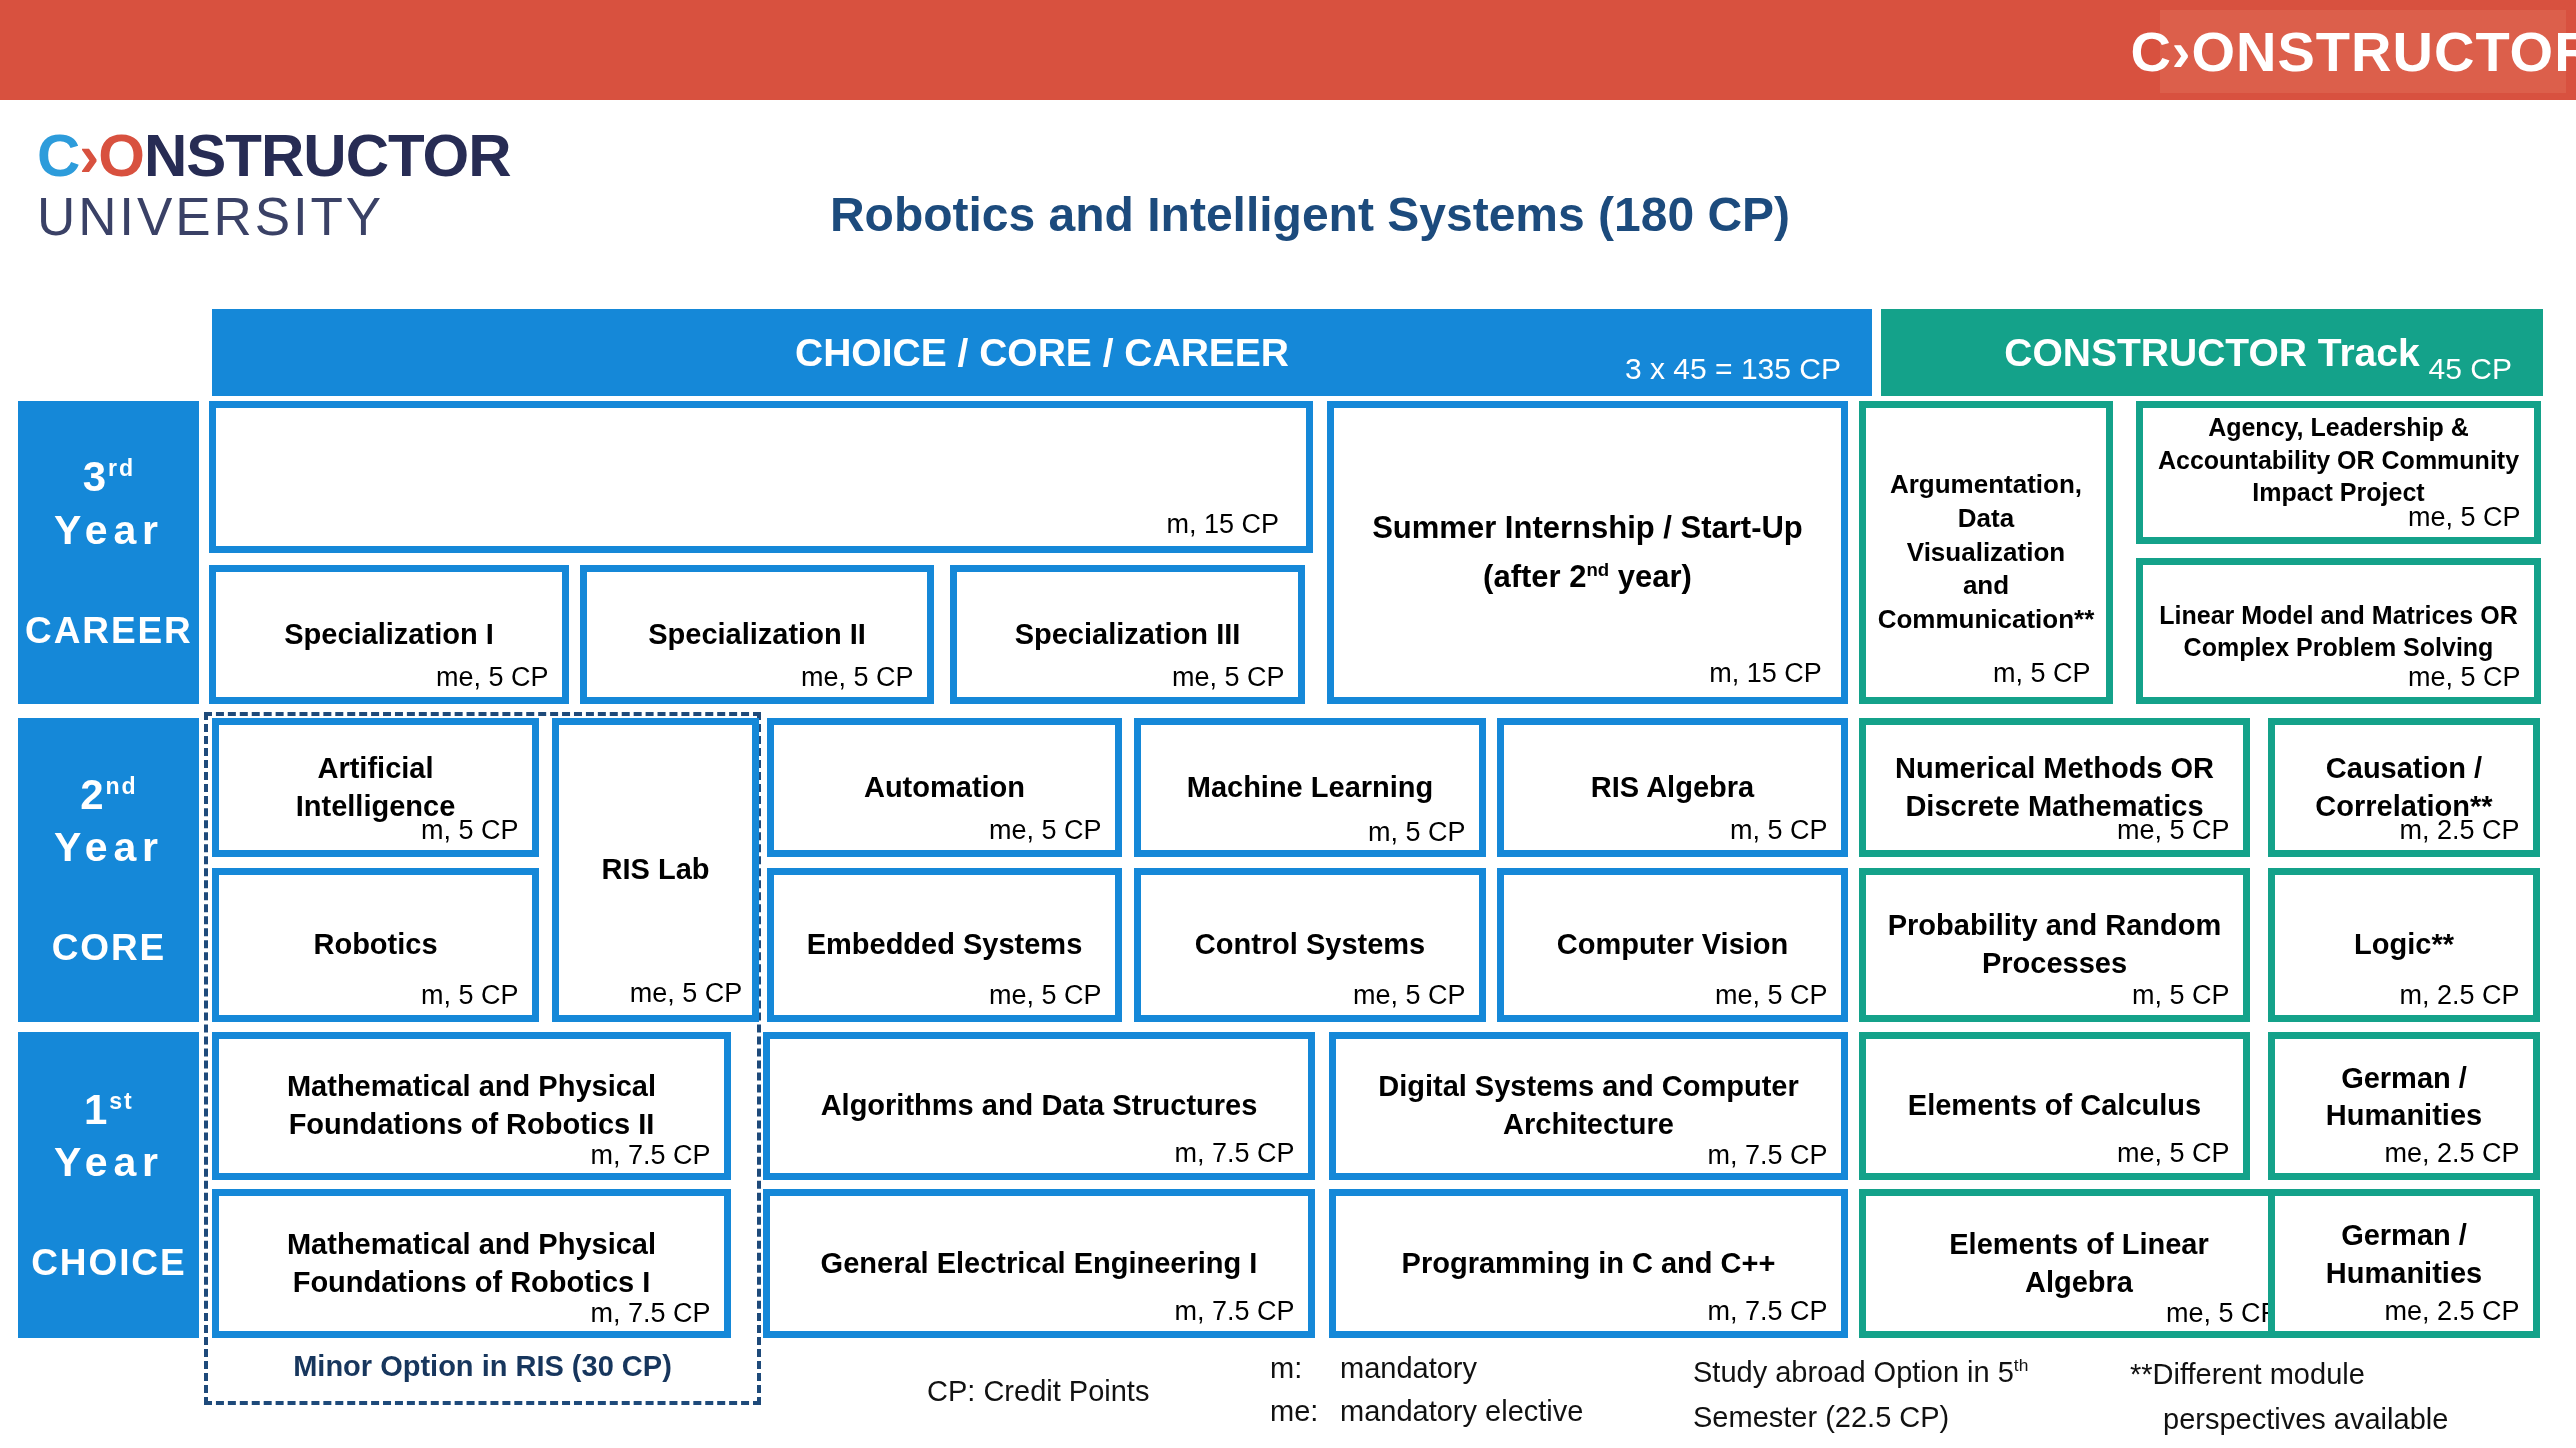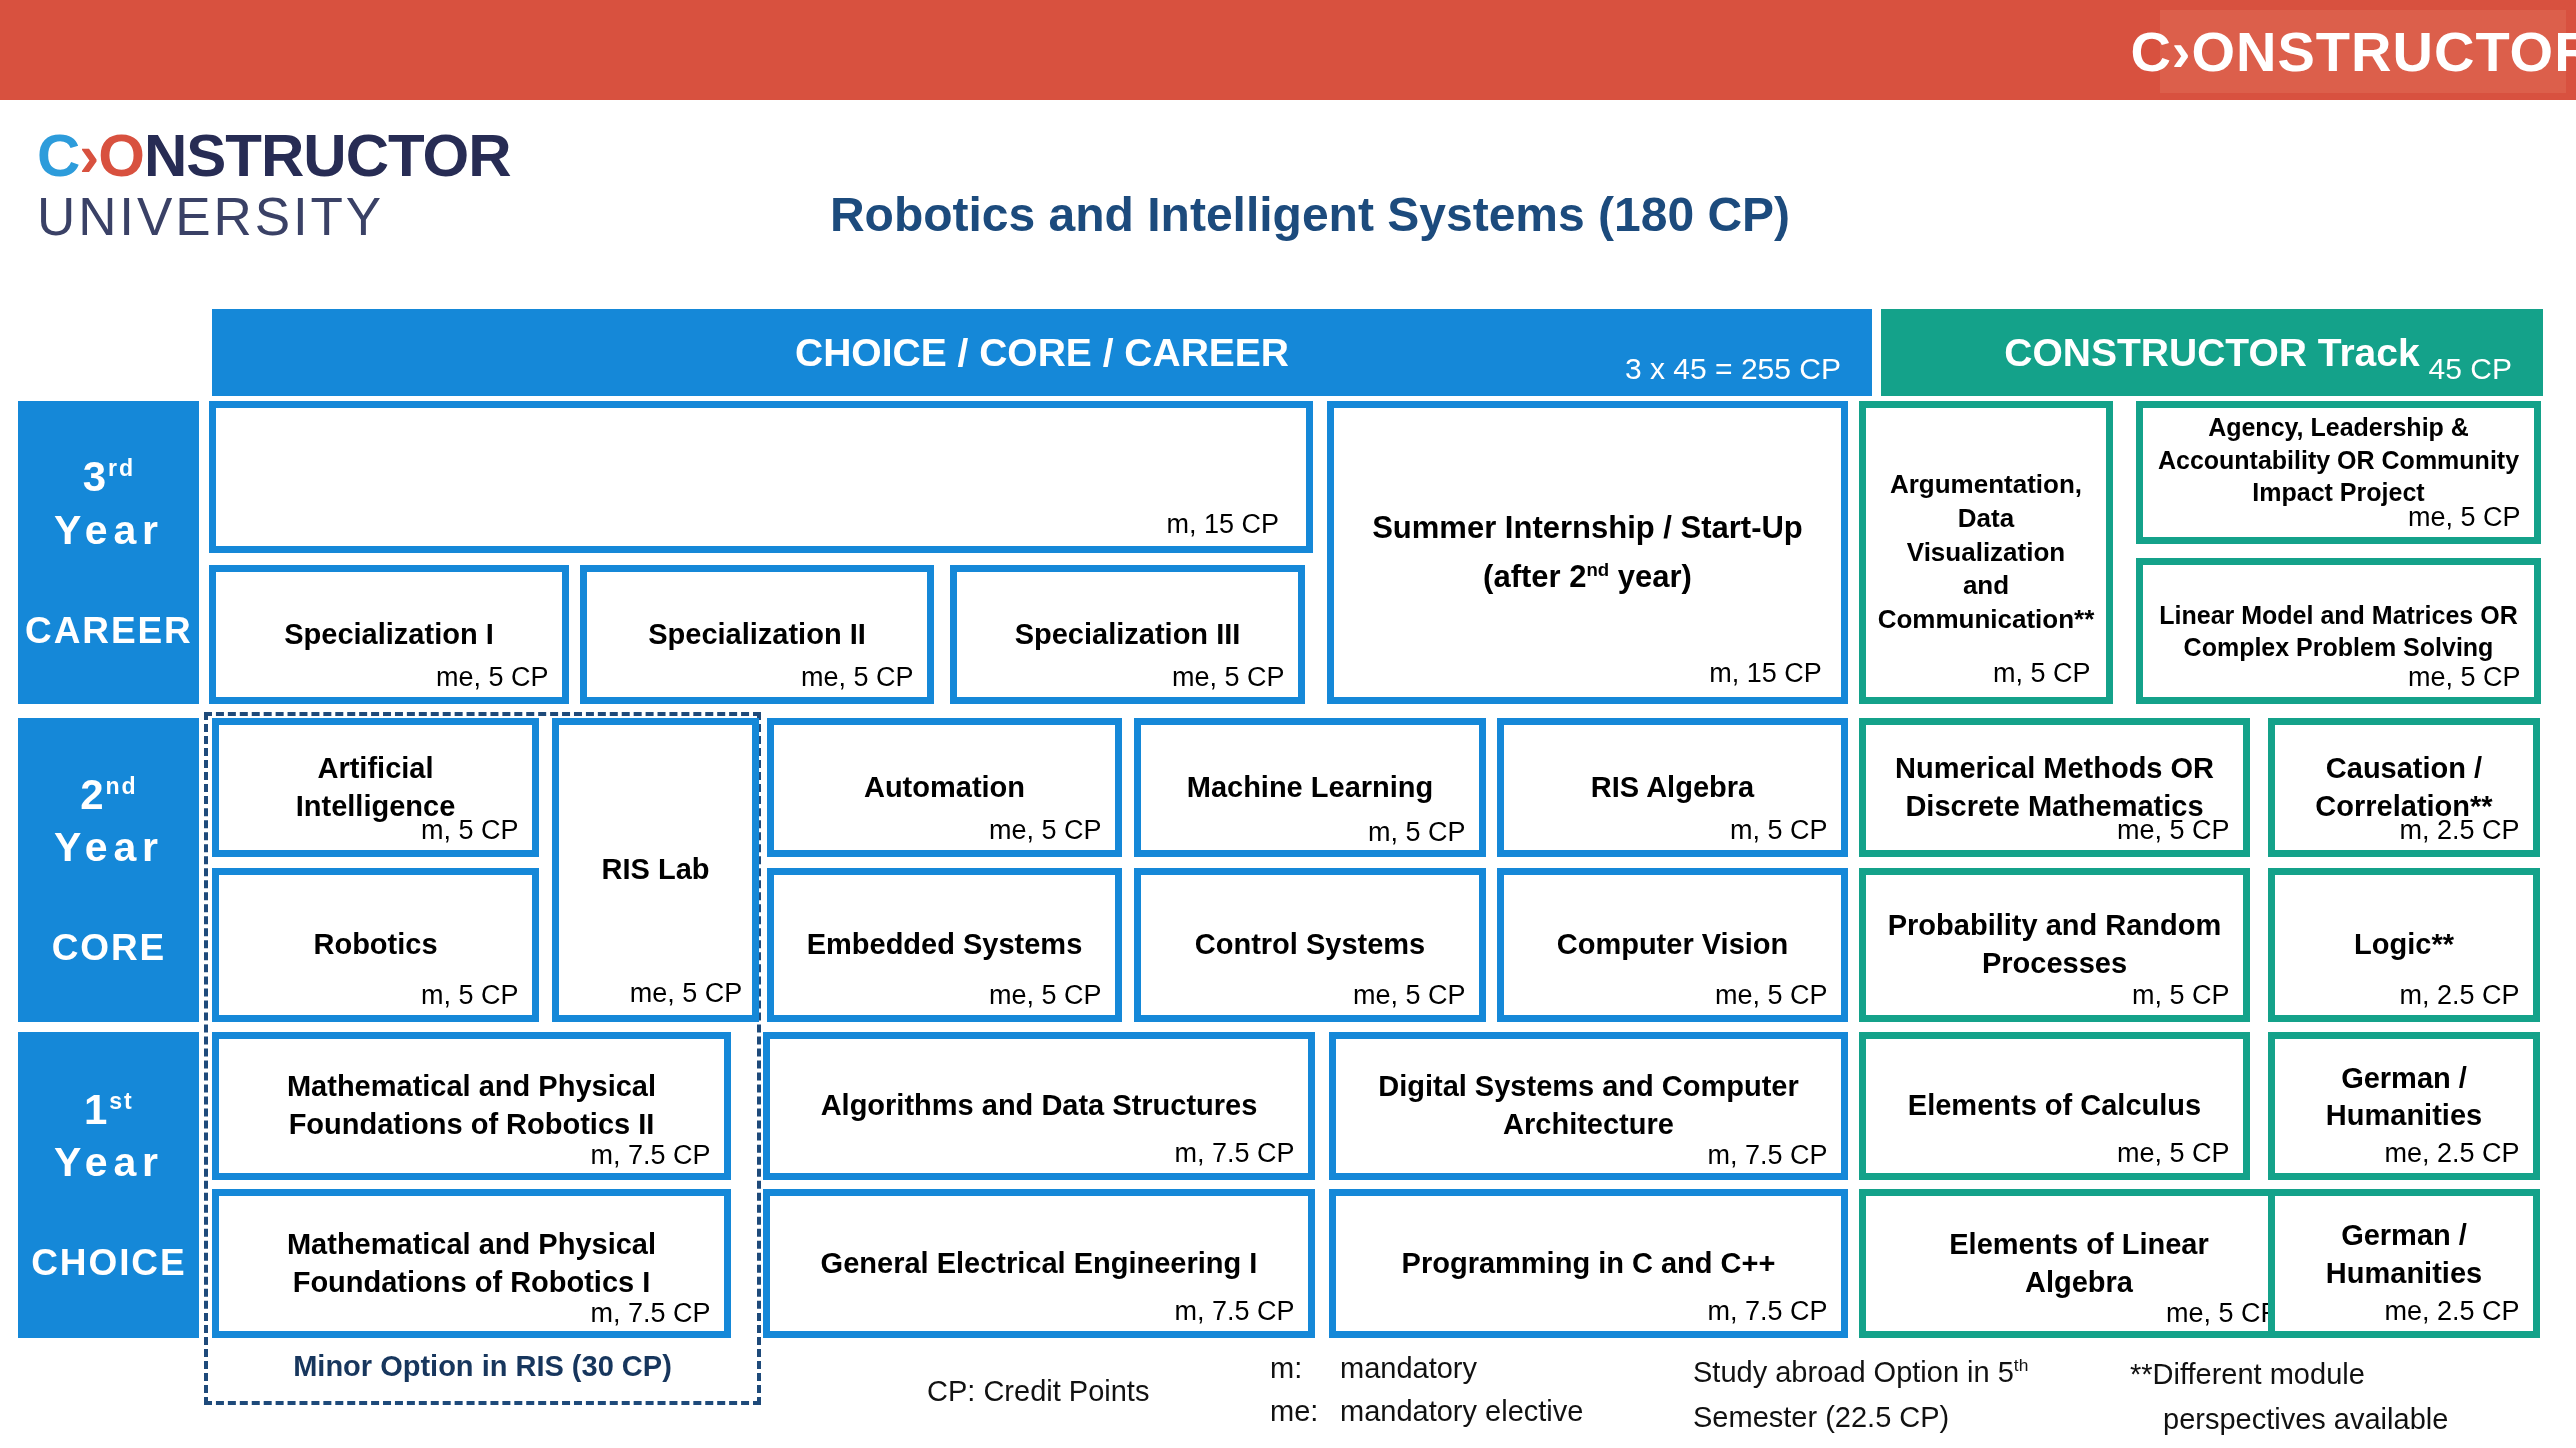--- a/index.html
+++ b/index.html
@@ -69,21 +69,21 @@
 
   <div class="uni-logo">
     <div class="l1"><span class="c">C</span><span class="arrow">›</span><span class="o">O</span><span>NSTRUCTOR</span></div>
     <div class="l2">UNIVERSITY</div>
   </div>
 
   <div class="page-title">Robotics and Intelligent Systems (180 CP)</div>
 
   <div class="hbar blue">
     <div class="lbl">CHOICE / CORE / CAREER</div>
-    <div class="cr">3 x 45 = 255 CP</div>
+    <div class="cr">3 x 45 = 135 CP</div>
   </div>
   <div class="hbar green">
     <div class="lbl">CONSTRUCTOR Track</div>
     <div class="cr">45 CP</div>
   </div>
 
   <div class="side" style="top:401px;height:303px">
     <div class="yr"><span>3</span><sup>rd</sup></div>
     <div class="wd">Year</div>
     <div class="ph">CAREER</div>

